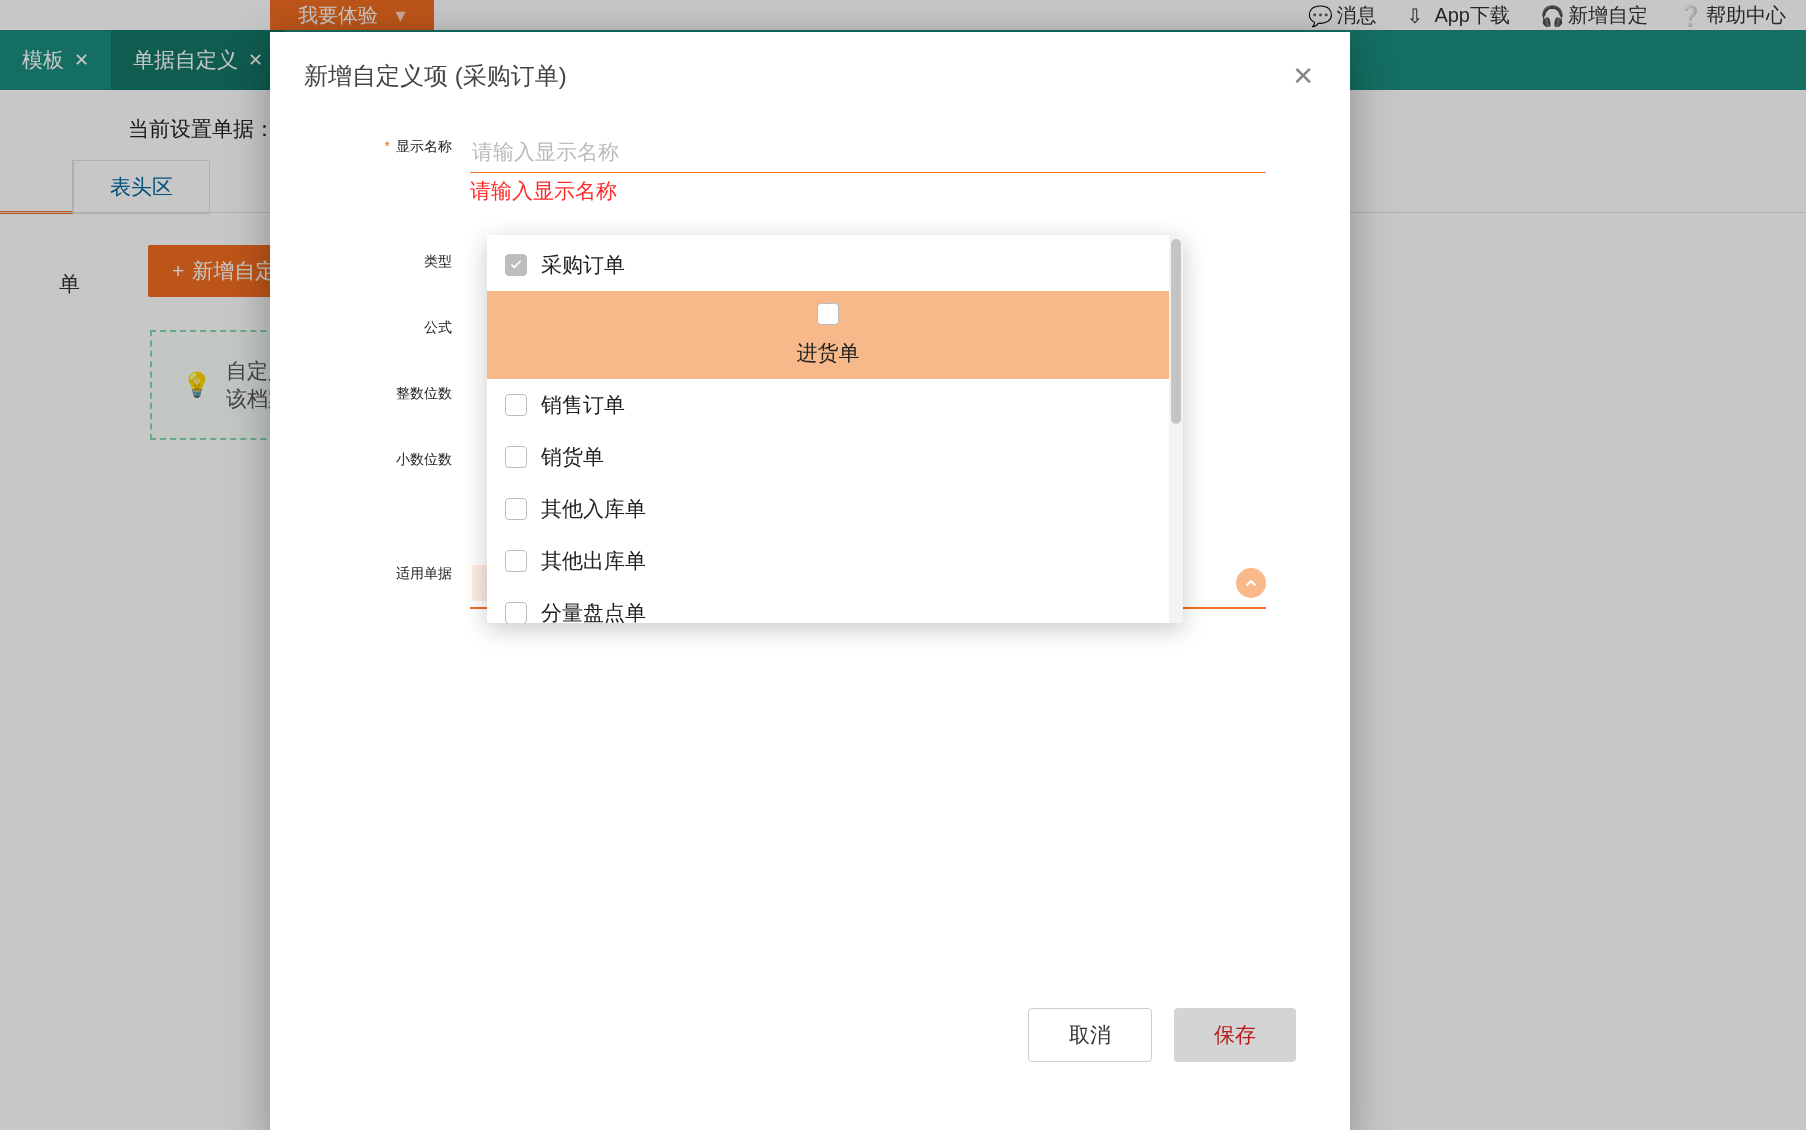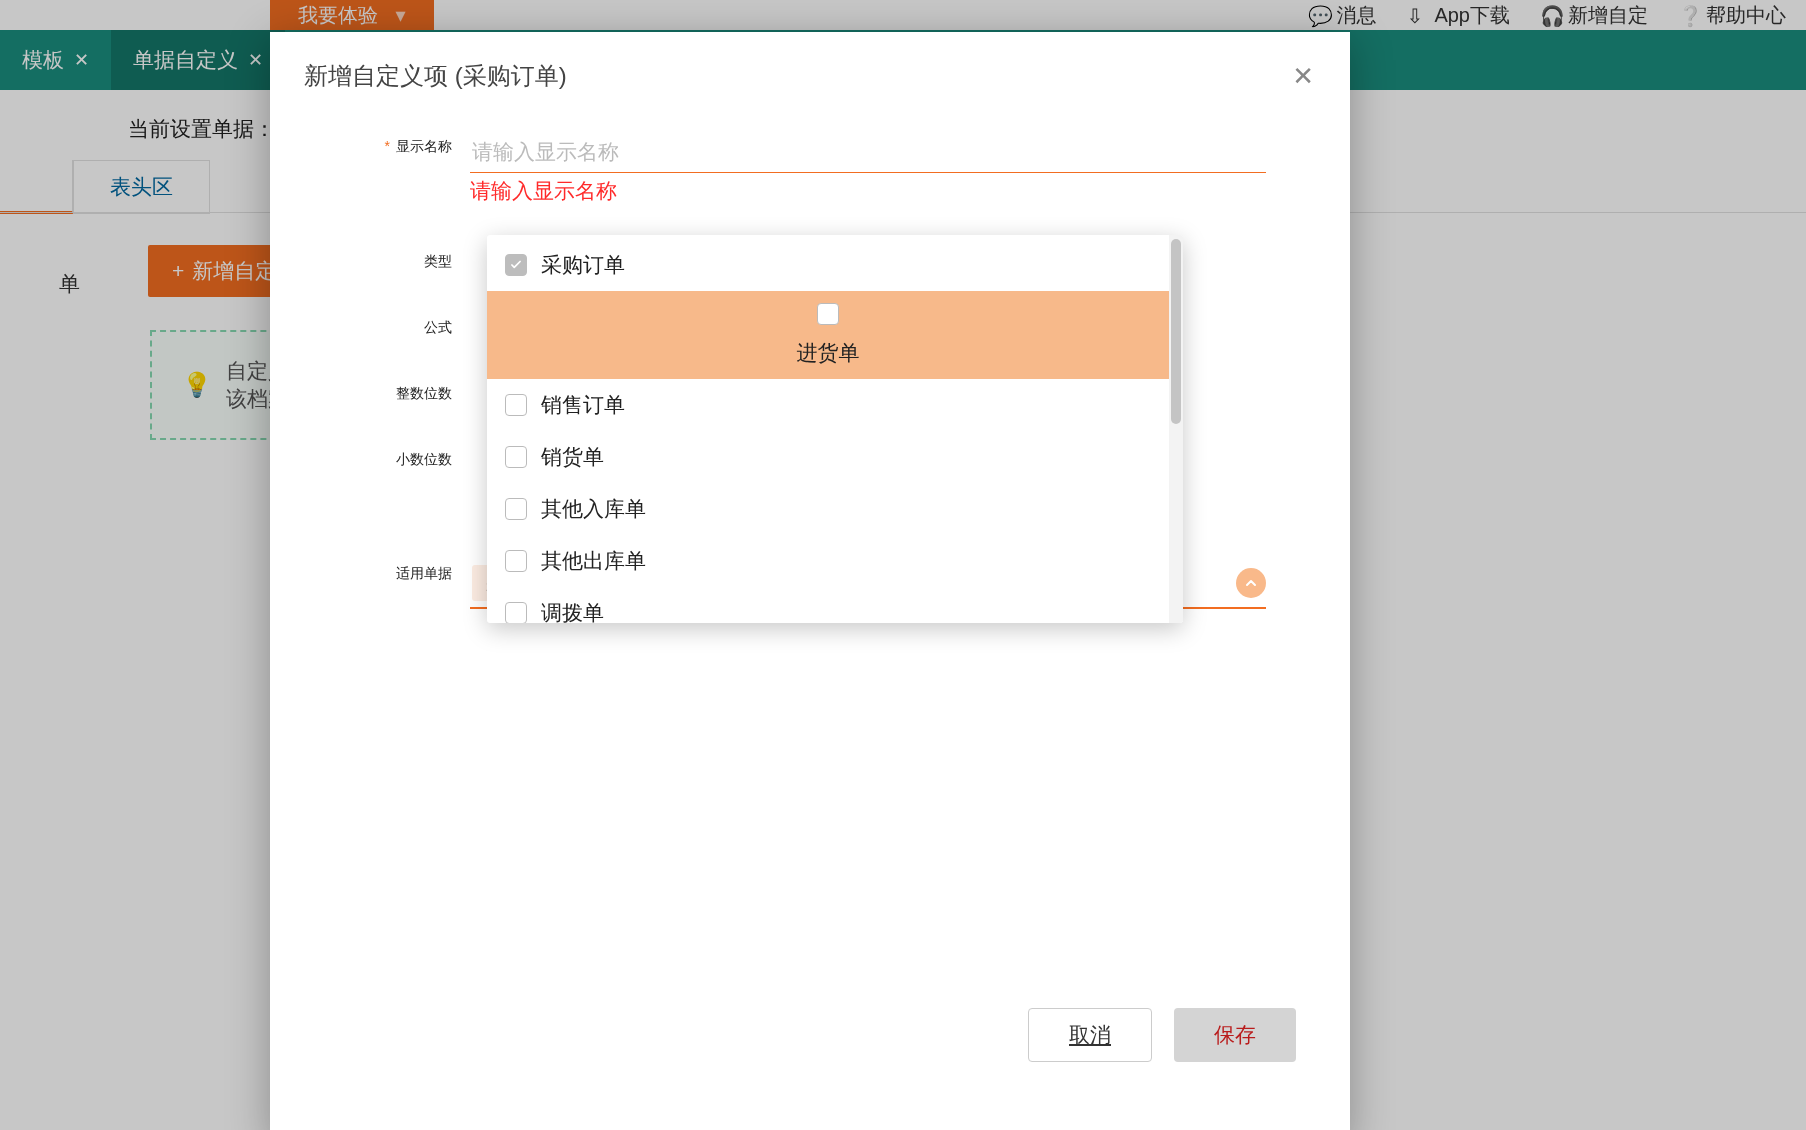--- a/index.html
+++ b/index.html
@@ -345,21 +345,20 @@
     .btn {
       padding: 12px 40px;
       font-size: 21px;
       border-radius: 4px;
       cursor: pointer;
     }
     .btn-cancel {
       background: #fff;
       border: 1px solid #ccc;
       color: #333;
-      text-decoration: underline;
     }
     .btn-save {
       background: #d4d4d4;
       border: none;
       color: #b91c1c;
       font-family: Liberation Mono, monospace;
     }
 
     
     .icon-sm { width: 22px; height: 22px; display:inline-block; }
@@ -513,24 +512,20 @@
       <div class="dropdown-item">
         <span class="cb"></span>
         <span>其他入库单</span>
       </div>
       <div class="dropdown-item">
         <span class="cb"></span>
         <span>其他出库单</span>
       </div>
       <div class="dropdown-item">
         <span class="cb"></span>
-        <span>调拨单</span>
-      </div>
-      <div class="dropdown-item">
-        <span class="cb"></span>
         <span>分量盘点单</span>
       </div>
     </div>
     <div class="dd-scrollbar">
       <div class="dd-thumb"></div>
     </div>
   </div>
 
   <div class="modal-footer">
     <button class="btn btn-cancel">取消</button>

